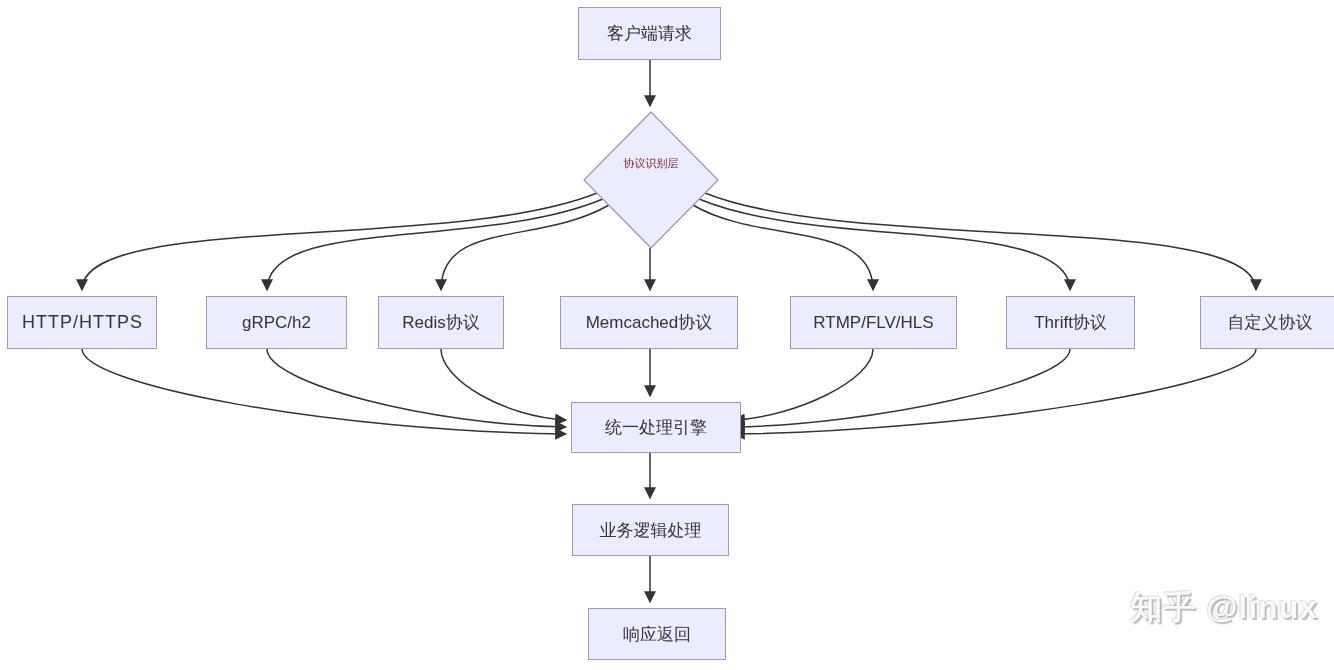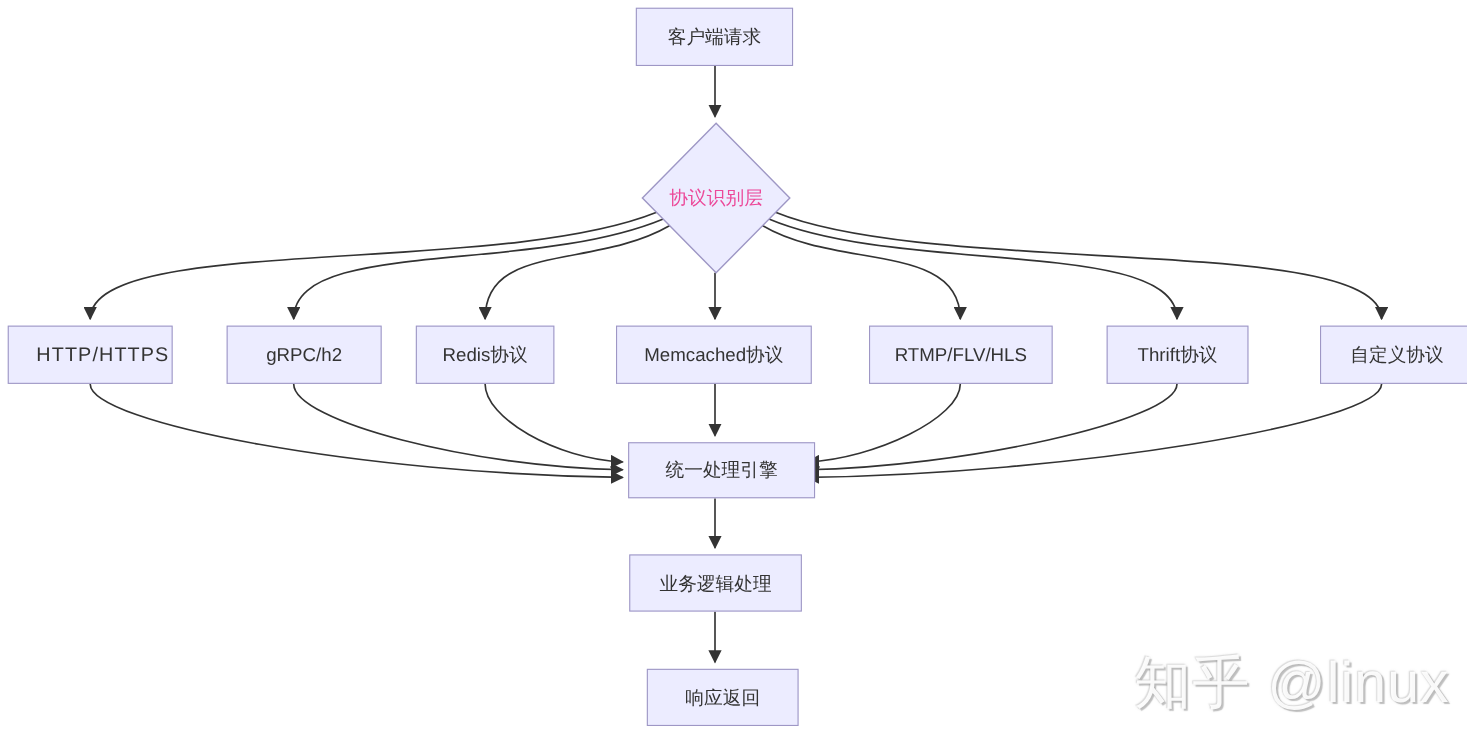--- a/index.html
+++ b/index.html
@@ -39,40 +39,40 @@
     display: flex;
     align-items: center;
     justify-content: center;
     font-size: 17px;
     box-sizing: border-box;
     white-space: nowrap;
     overflow: hidden;
   }
   .node.clip-left {
     justify-content: flex-start;
-    padding-left: 25px;
+    padding-left: 14px;
     font-size: 18px;
     letter-spacing: 1px;
   }
   .diamond-label {
     position: absolute;
     left: 584px;
-    top: 168px;
+    top: 156px;
     width: 134px;
     text-align: center;
-    color: #ec4899;
-    font-size: 17px;
+    color: #7f1d1d;
+    font-size: 11px;
     pointer-events: none;
   }
   .watermark {
     position: absolute;
     right: 16px;
     top: 586px;
-    font-size: 52px;
-    font-weight: normal;
+    font-size: 32px;
+    font-weight: bold;
     color: rgba(255,255,255,0.92);
     text-shadow: 2px 2px 1px rgba(140,140,140,0.55),
                  -1px -1px 1px rgba(190,190,190,0.45),
                  0 0 2px rgba(170,170,170,0.5);
     letter-spacing: 1px;
   }
 </style>
 </head>
 <body>
 

